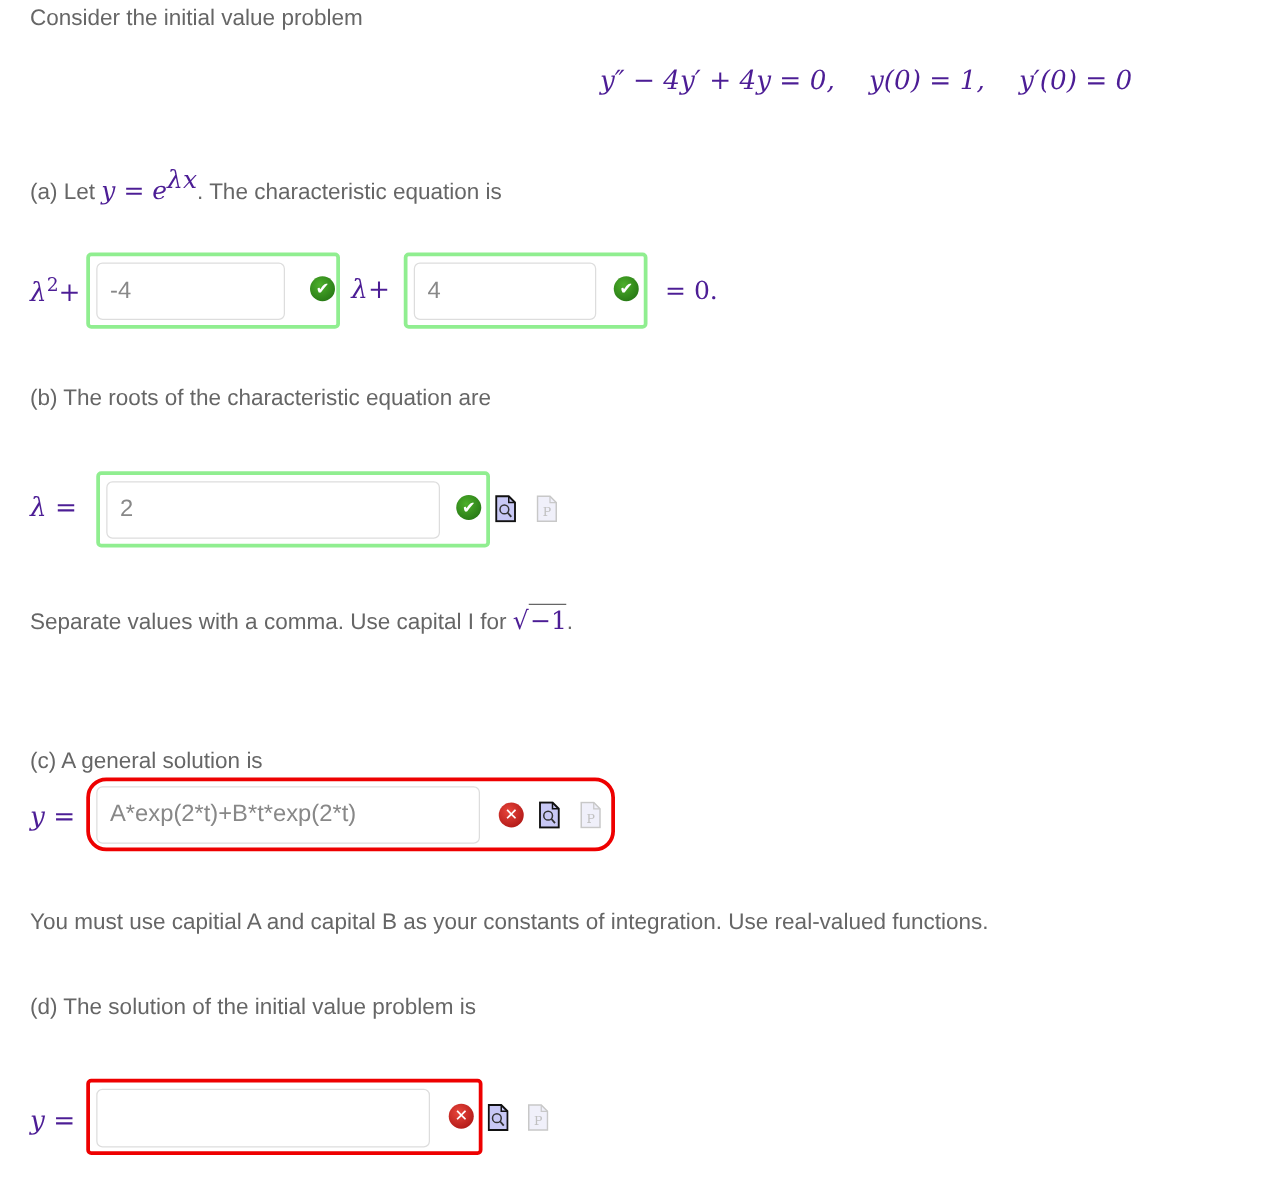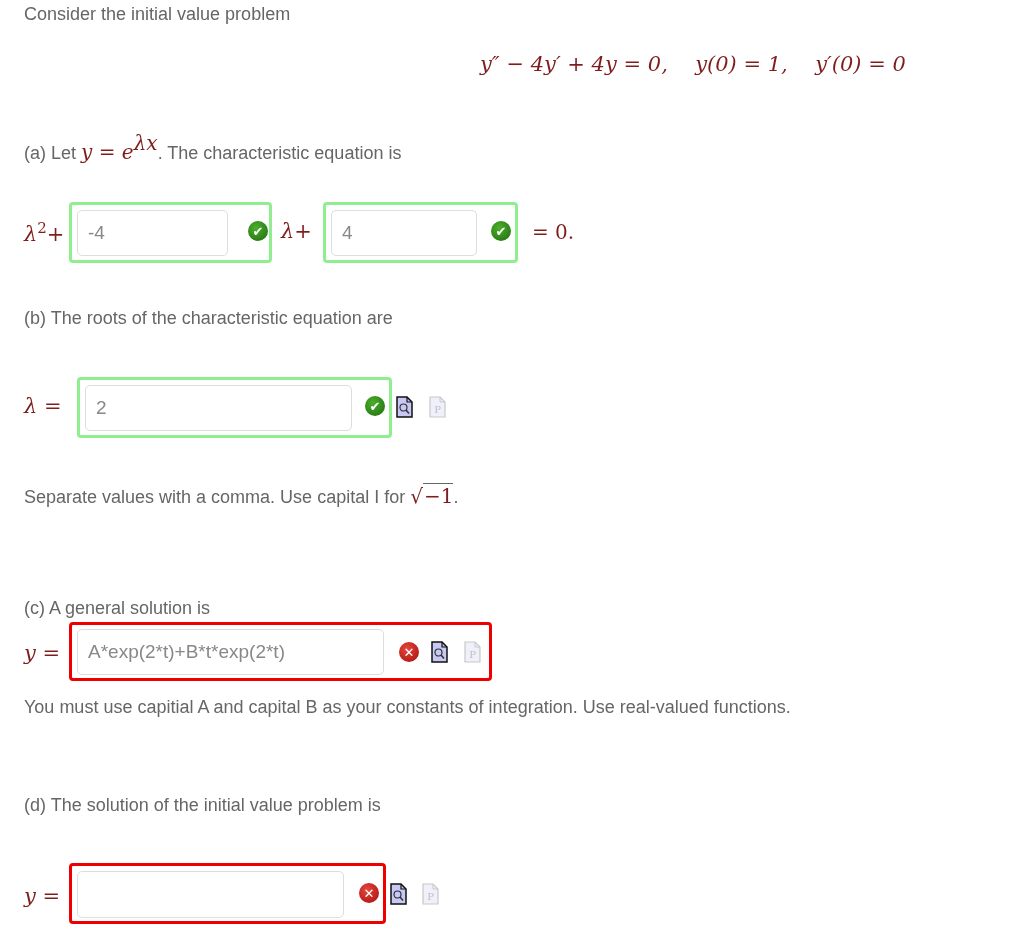--- a/index.html
+++ b/index.html
@@ -2,21 +2,21 @@
 <html><head>
 <meta charset="utf-8">
 <style>
   html, body { margin: 0; padding: 0; background: #ffffff; }
   body {
     width: 1024px; height: 943px; position: relative; overflow: hidden;
     font-family: "Liberation Sans", sans-serif; color: #666666; font-size: 18px;
   }
   .abs { position: absolute; }
   .txt { font-size: 18px; color: #666666; white-space: nowrap; }
-  .math { font-family: "DejaVu Serif", serif; color: #7f1d1d; white-space: nowrap; }
+  .math { font-family: "DejaVu Serif", serif; color: #4c1d95; white-space: nowrap; }
   .mi { font-style: italic; }
   .answer-wrap {
     position: absolute; box-sizing: border-box; border-radius: 4px;
     border: 3px solid #90ee90;
   }
   .answer-wrap.wrong { border-color: #ee0000; }
   .answer-input {
     position: absolute; box-sizing: border-box; background: #fff;
     border: 1px solid #dddddd; border-radius: 5px;
     font-family: "Liberation Sans", sans-serif; font-size: 19px; color: #888888;
@@ -87,38 +87,38 @@
 </svg>
 
 <div class="abs txt" style="left:24px; top:484px;">
   <span>Separate values with a comma. Use capital I for</span>
   <span class="math" style="font-size:20px;">√<span style="border-top:1px solid #666; padding-left:1px;">−1</span></span><span>.</span>
 </div>
 
 <div class="abs txt" style="left:24px; top:552px;margin-top:46px;">(c) A general solution is</div>
 <div class="abs math mi" style="left:24px; top:641px; font-size:21px;">y =</div>
 
-<div class="answer-wrap wrong" style="left:69px; top:622px; width:423px; height:59px;">
+<div class="answer-wrap wrong" style="left:69px; top:622px; width:423px; height:59px;border-radius:16px;">
   <div class="answer-input" style="left:5px; top:4px; width:307px; height:46px;">A*exp(2*t)+B*t*exp(2*t)</div>
   <div class="status-icon bad" style="left:327px; top:17px;">✕</div>
 </div>
 
 <svg class="doc-icon" style="left:431px; top:641px;" viewBox="0 0 17 22">
   <path d="M1 1 H11 L16 6 V21 H1 Z" fill="#c8c8f5" stroke="#111" stroke-width="1.5"></path>
   <path d="M11 1 V6 H16" fill="none" stroke="#111" stroke-width="1.2"></path>
   <circle cx="7.5" cy="11.5" r="3.5" fill="none" stroke="#333" stroke-width="1.2"></circle>
   <line x1="10" y1="14" x2="13" y2="17.5" stroke="#333" stroke-width="1.5"></line>
 </svg>
 <svg class="doc-icon" style="left:464px; top:641px;" viewBox="0 0 17 22">
   <path d="M1 1 H11 L16 6 V21 H1 Z" fill="#f0f0fa" stroke="#c8c8c8" stroke-width="1.2"></path>
   <path d="M11 1 V6 H16" fill="none" stroke="#c8c8c8" stroke-width="1"></path>
   <text x="8.5" y="17" font-family="DejaVu Serif, serif" font-size="10" fill="#c0c0c0" text-anchor="middle">P</text>
 </svg>
 
-<div class="abs txt" style="left:24px; top:697px;">You must use capitial A and capital B as your constants of integration. Use real-valued functions.</div>
+<div class="abs txt" style="left:24px; top:727px;">You must use capitial A and capital B as your constants of integration. Use real-valued functions.</div>
 
 <div class="abs txt" style="left:24px; top:795px;">(d) The solution of the initial value problem is</div>
 <div class="abs math mi" style="left:24px; top:884px; font-size:21px;">y =</div>
 
 <div class="answer-wrap wrong" style="left:69px; top:863px; width:317px; height:61px;">
   <div class="answer-input" style="left:5px; top:5px; width:267px; height:47px;"></div>
   <div class="status-icon bad" style="left:287px; top:17px;">✕</div>
 </div>
 
 <svg class="doc-icon" style="left:390px; top:883px;" viewBox="0 0 17 22">

